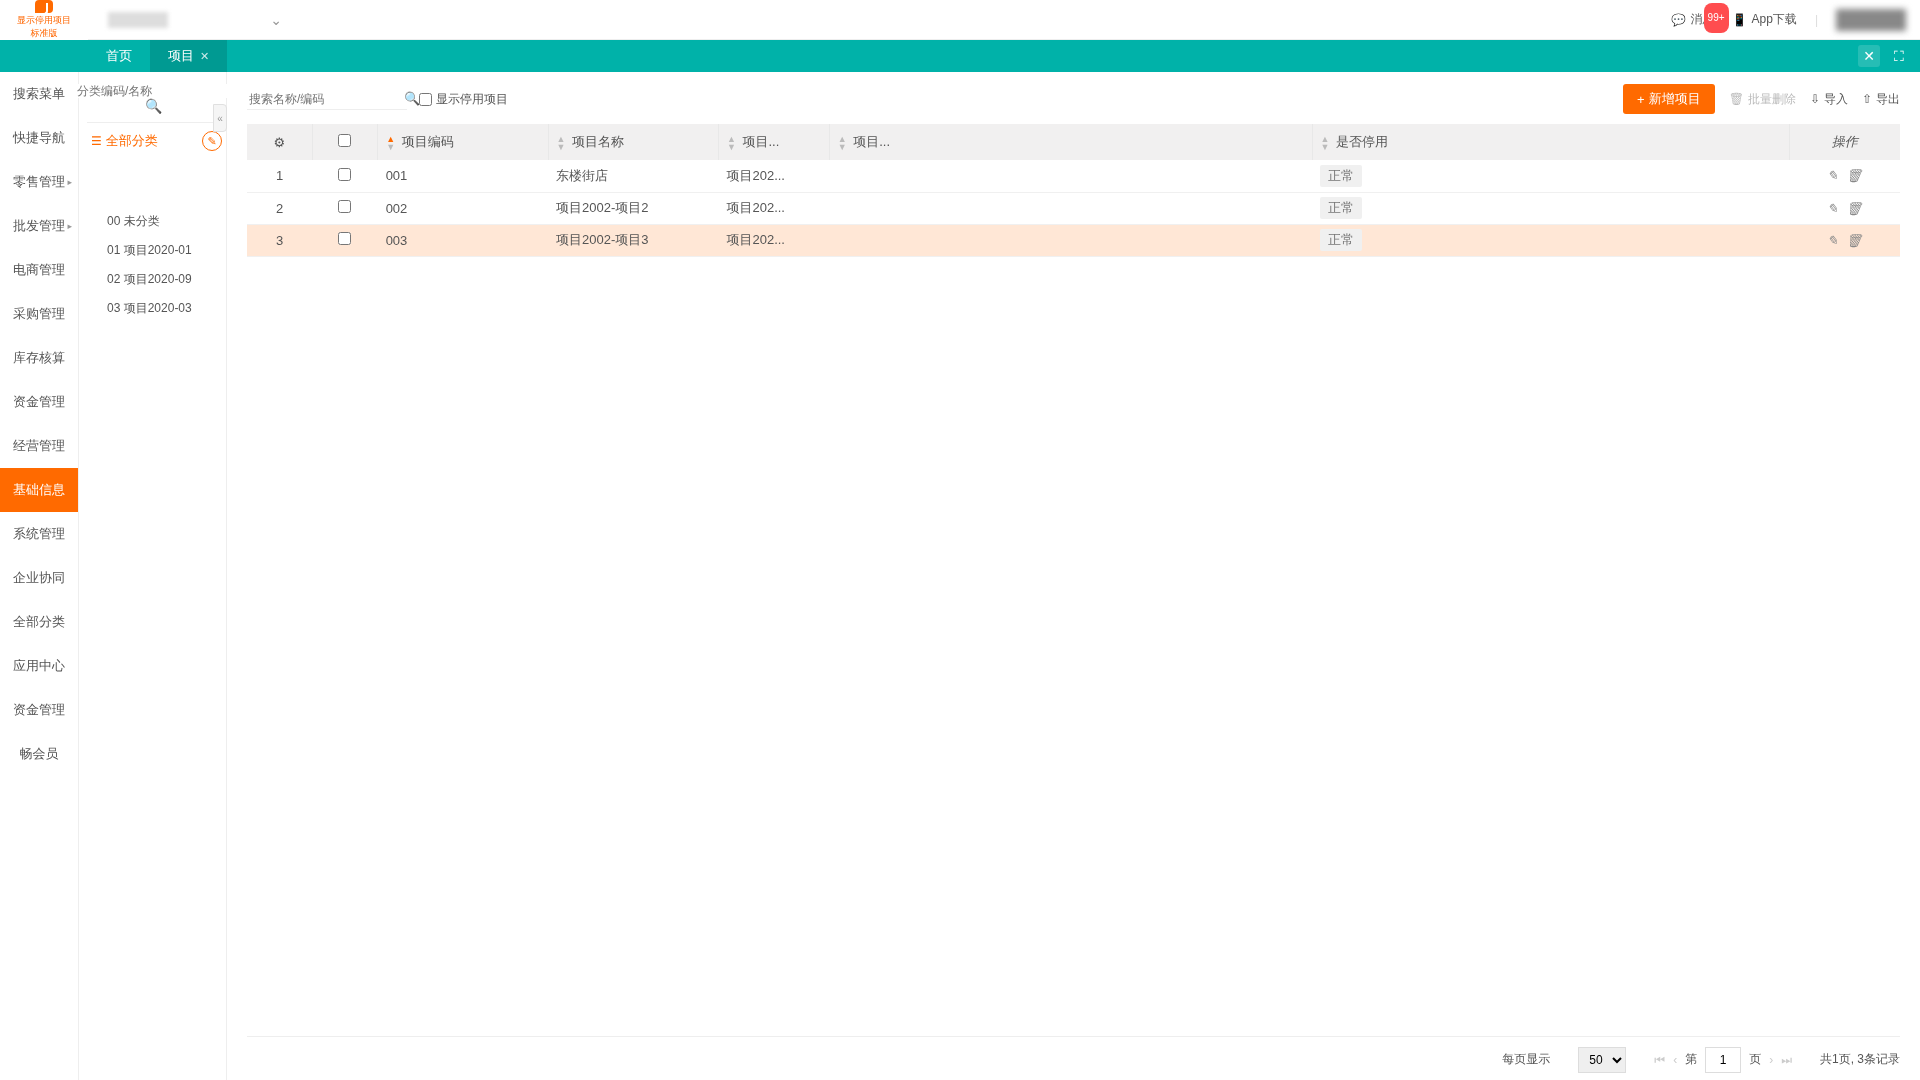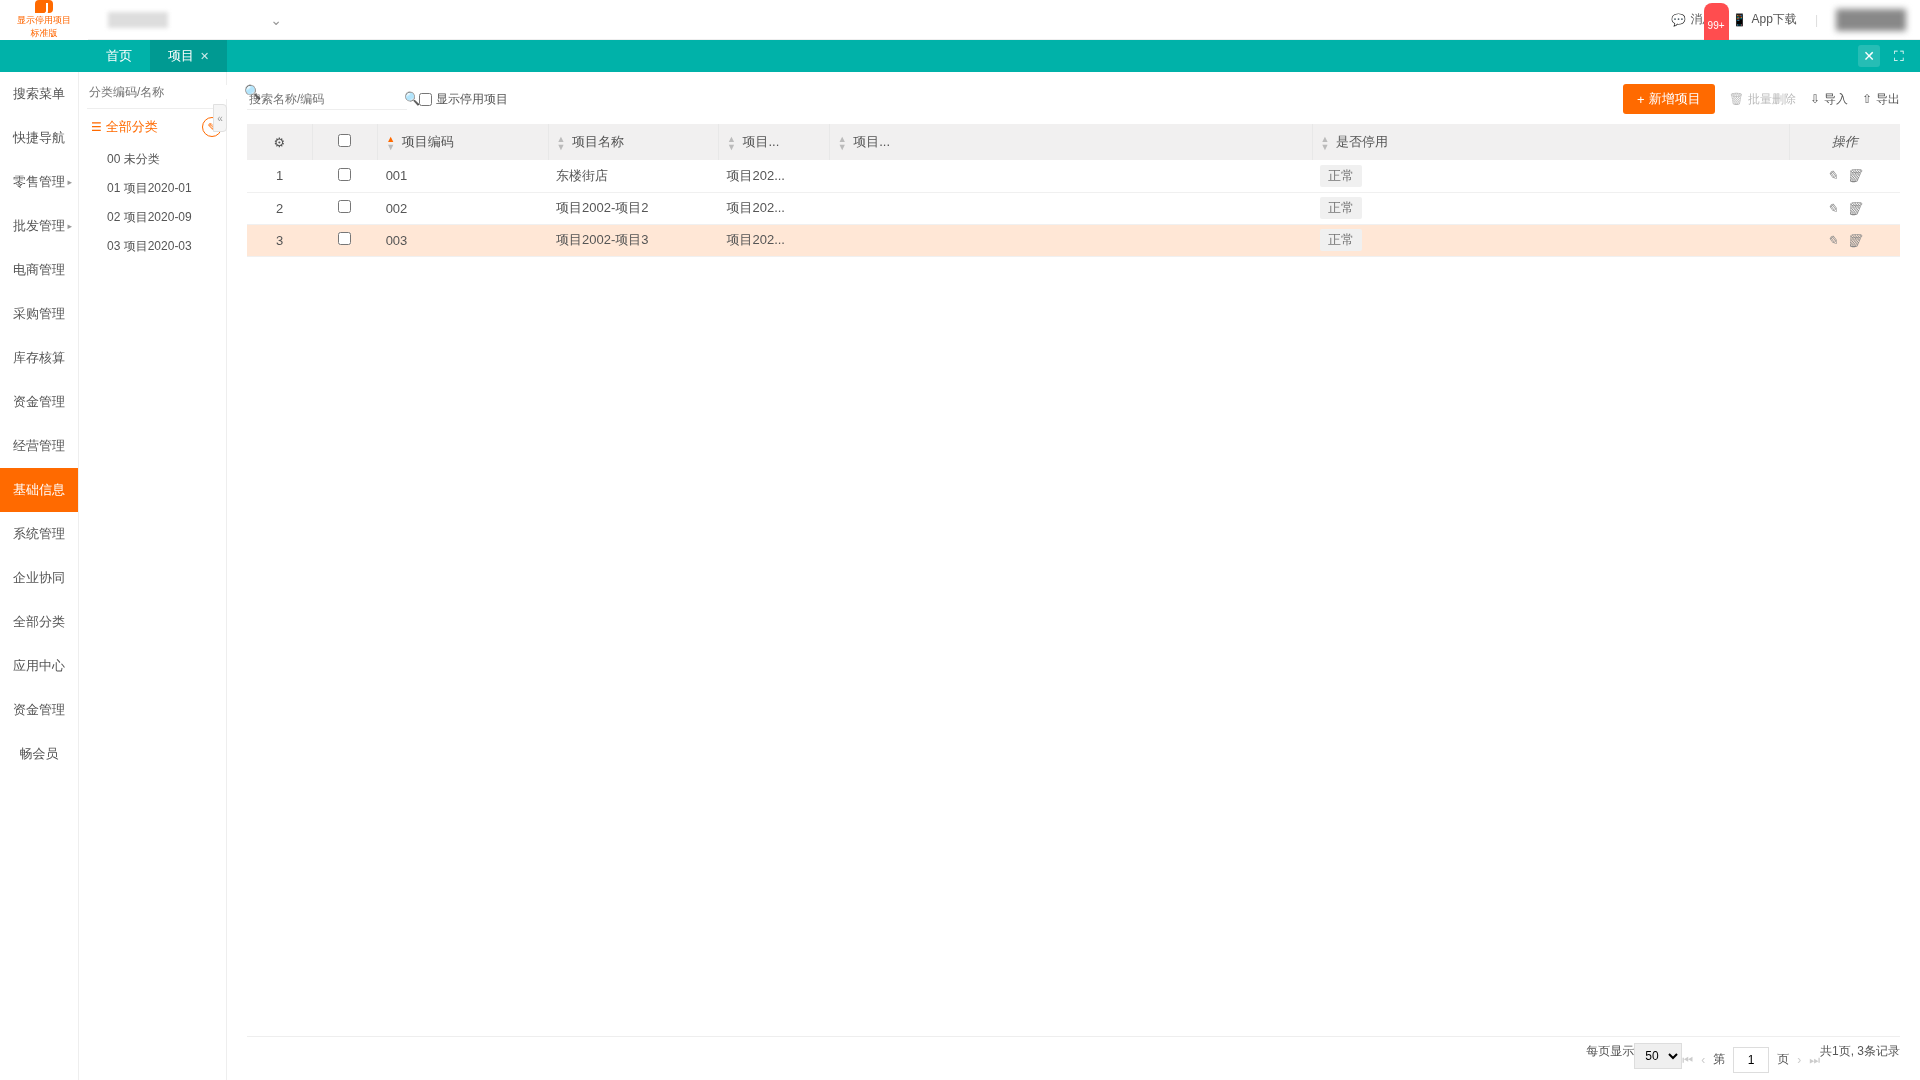--- a/index.html
+++ b/index.html
@@ -8,48 +8,48 @@
 
 .top-header { height: 40px; background: #fff; display: flex; align-items: center; border-bottom: 1px solid #eee; }
 .logo-area { width: 88px; height: 40px; background: #fff; display: flex; flex-direction: column; align-items: center; justify-content: center; font-size: 10px; color: #f60; }
 .logo-icon { width: 18px; height: 18px; background: #ff6a00; border-radius: 4px 4px 4px 0; margin-bottom: 1px; position: relative; }
 .logo-icon::after { content: ''; position: absolute; top: 3px; left: 5px; width: 6px; height: 10px; border: 2px solid #fff; border-top: none; border-left: none; border-radius: 0 0 4px 0; }
 .company-sel { margin-left: 12px; width: 190px; height: 28px; display: flex; align-items: center; padding: 0 8px; color: #888; position: relative; }
 .company-blur { width: 60px; height: 16px; background: #ddd; filter: blur(2px); }
 .chevron-d { margin-left: auto; color: #999; font-size: 14px; }
 .header-right { margin-left: auto; display: flex; align-items: center; gap: 18px; padding-right: 14px; font-size: 12px; color: #555; }
 .hr-item { display: flex; align-items: center; gap: 4px; cursor: pointer; position: relative; }
-.badge { position: absolute; top: -8px; right: -14px; background: #ff4d4f; color: #fff; font-size: 10px; padding: 16px 4px; border-radius: 8px; line-height: 14px; }
+.badge { position: absolute; top: -8px; right: -14px; background: #ff4d4f; color: #fff; font-size: 10px; padding: 8px 4px; border-radius: 8px; line-height: 14px; }
 .avatar-area { width: 70px; height: 22px; background: #888; filter: blur(3px); }
 
 
 .tab-bar { height: 32px; background: #00b2a9; display: flex; align-items: stretch; padding-left: 88px; position: relative; }
 .tab { display: flex; align-items: center; padding: 0 18px; color: #fff; font-size: 13px; cursor: pointer; gap: 6px; }
 .tab.active { background: #009a92; }
 .tab-close { font-size: 11px; opacity: 0.8; }
 .tab-bar-right { margin-left: auto; display: flex; align-items: center; gap: 8px; padding-right: 10px; }
 .tbr-btn { width: 22px; height: 22px; display: flex; align-items: center; justify-content: center; color: #fff; cursor: pointer; font-size: 14px; border-radius: 3px; }
 .tbr-btn.close { background: rgba(255,255,255,0.15); }
 
 
 .main-wrap { display: flex; height: calc(100vh - 72px); }
 .left-nav { width: 79px; background: #fff; border-right: 1px solid #eee; }
 .nav-item { height: 44px; display: flex; align-items: center; justify-content: center; font-size: 13px; color: #555; cursor: pointer; position: relative; }
 .nav-item.active { background: #ff6a00; color: #fff; }
 .nav-arrow { position: absolute; right: 6px; font-size: 9px; color: #999; }
 
 
 .tree-panel { width: 148px; border-right: 1px solid #eee; padding: 8px 0 8px 8px; position: relative; display: flex; flex-direction: column; }
-.tree-search { display: flex; align-items: center; border-bottom: 1px solid #eee; padding: 4px 6px 8px 2px; }
+.tree-search { display: flex; align-items: center; border-bottom: 1px solid #eee; padding: 4px 6px 8px 2px; flex-direction: column; }
 .tree-search input { flex: 1; border: none; outline: none; font-size: 12px; color: #888; }
 .tree-search-icon { color: #ff6a00; font-size: 14px; cursor: pointer; }
 .tree-head { display: flex; align-items: center; padding: 8px 4px; color: #ff6a00; font-size: 13px; gap: 4px; }
 .tree-head-icon { font-size: 12px; }
 .tree-edit-btn { margin-left: auto; width: 20px; height: 20px; border: 1px solid #ff6a00; border-radius: 50%; display: flex; align-items: center; justify-content: center; color: #ff6a00; font-size: 11px; cursor: pointer; }
-.tree-list { padding-left: 16px; }
+.tree-list { padding-left: 16px; margin-top: 48px; }
 .tree-item { padding: 6px 4px; font-size: 12px; color: #555; cursor: pointer; }
 .collapse-handle { position: absolute; right: -1px; top: 32px; width: 14px; height: 28px; background: #f5f5f5; border: 1px solid #e0e0e0; display: flex; align-items: center; justify-content: center; font-size: 10px; color: #999; cursor: pointer; border-radius: 0 4px 4px 0; }
 
 
 .content { flex: 1; display: flex; flex-direction: column; padding: 12px 20px 4px 20px; }
 .toolbar { display: flex; align-items: center; gap: 12px; margin-bottom: 10px; }
 .search-box { display: flex; align-items: center; width: 160px; border-bottom: 1px solid #eee; padding: 3px 2px; }
 .search-box input { flex: 1; border: none; outline: none; font-size: 12px; color: #888; }
 .search-icon { color: #ff6a00; font-size: 13px; cursor: pointer; }
 .chk-wrap { display: flex; align-items: center; gap: 4px; font-size: 12px; color: #555; }
@@ -76,21 +76,21 @@
 .col-c1 { width: 78px; }
 .col-c2 { width: 340px; }
 .col-status { width: 336px; }
 .col-op { width: 78px; text-align: center; font-style: italic; }
 .status-tag { display: inline-block; background: #f0f0f0; color: #777; padding: 2px 8px; border-radius: 2px; font-size: 13px; }
 .op-icons { display: flex; gap: 8px; justify-content: center; color: #888; }
 .op-icons span { cursor: pointer; }
 input[type="checkbox"] { width: 13px; height: 13px; cursor: pointer; }
 
 
-.pager { height: 40px; display: flex; justify-content: flex-end; gap: 0; font-size: 12px; color: #555; border-top: 1px solid #eee; padding-top: 6px; }
+.pager { height: 40px; display: flex; align-items: center; justify-content: flex-end; gap: 28px; font-size: 12px; color: #555; border-top: 1px solid #eee; padding-top: 6px; }
 .pager select, .pager input { border: 1px solid #ddd; height: 26px; padding: 0 6px; font-size: 12px; outline: none; }
 .pager input { width: 36px; text-align: center; }
 .pager-nav { display: flex; align-items: center; gap: 8px; color: #ccc; }
 .pager-nav span { cursor: pointer; }
 
 
 .ic { display: inline-block; }
 </style>
 </head>
 <body>

